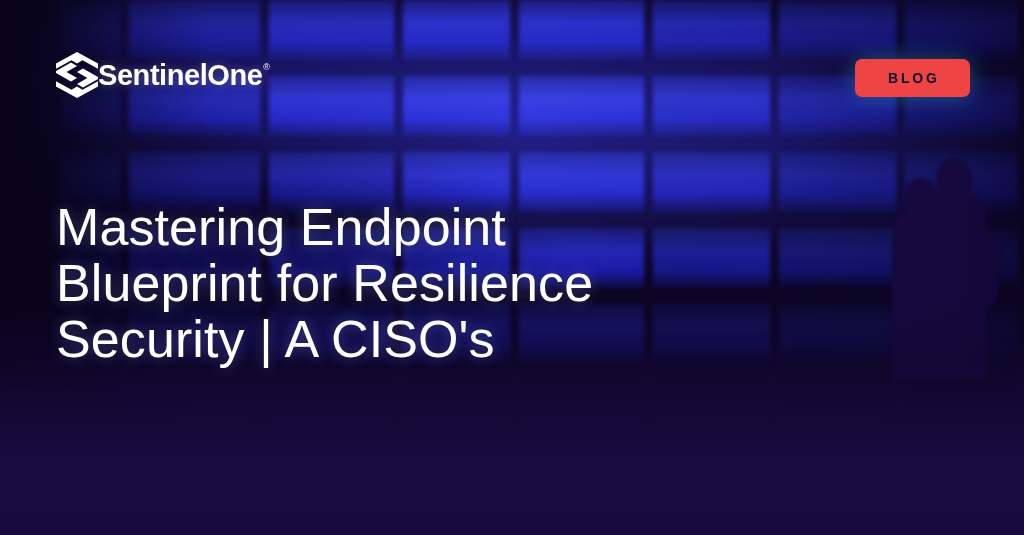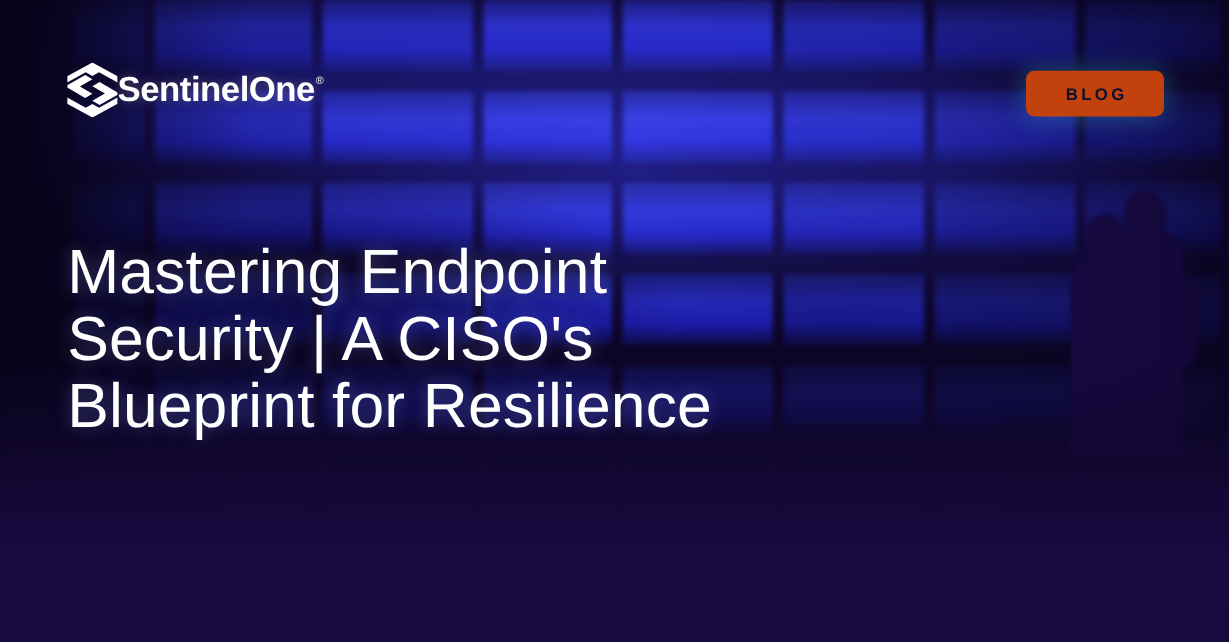--- a/index.html
+++ b/index.html
@@ -156,21 +156,21 @@
   .badge {
     position: absolute;
     left: 855px;
     top: 59px;
     width: 115px;
     height: 38px;
     display: flex;
     align-items: center;
     justify-content: center;
     border-radius: 7px;
-    background: #c2410c;
+    background: #ef4444;
     color: #0d1030;
     font-size: 14px;
     font-weight: 700;
     letter-spacing: 0.20em;
     text-indent: 0.20em;
     box-shadow: 0 0 22px rgba(60,233,225,0.30);
   }
 
   
   .headline {
@@ -278,19 +278,19 @@
       </svg>
       <span class="brand-word">
         <span>SentinelOne</span><span class="brand-reg">®</span>
       </span>
     </div>
 
     <div class="badge">BLOG</div>
 
     <h1 class="headline">
       <span class="ln">Mastering Endpoint</span>
+      <span class="ln">Blueprint for Resilience</span>
       <span class="ln">Security | A CISO's</span>
-      <span class="ln">Blueprint for Resilience</span>
     </h1>
 
 
   </div>
 </div>
 
 </body></html>

